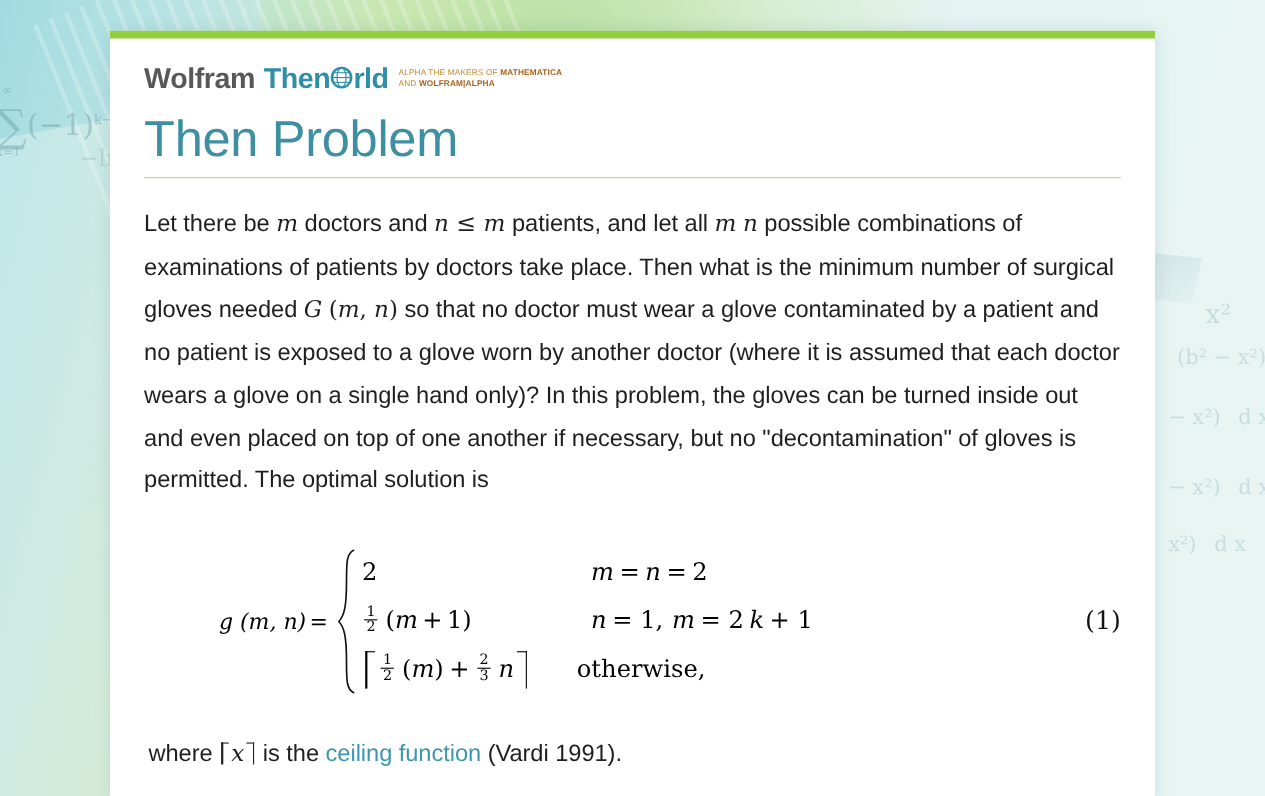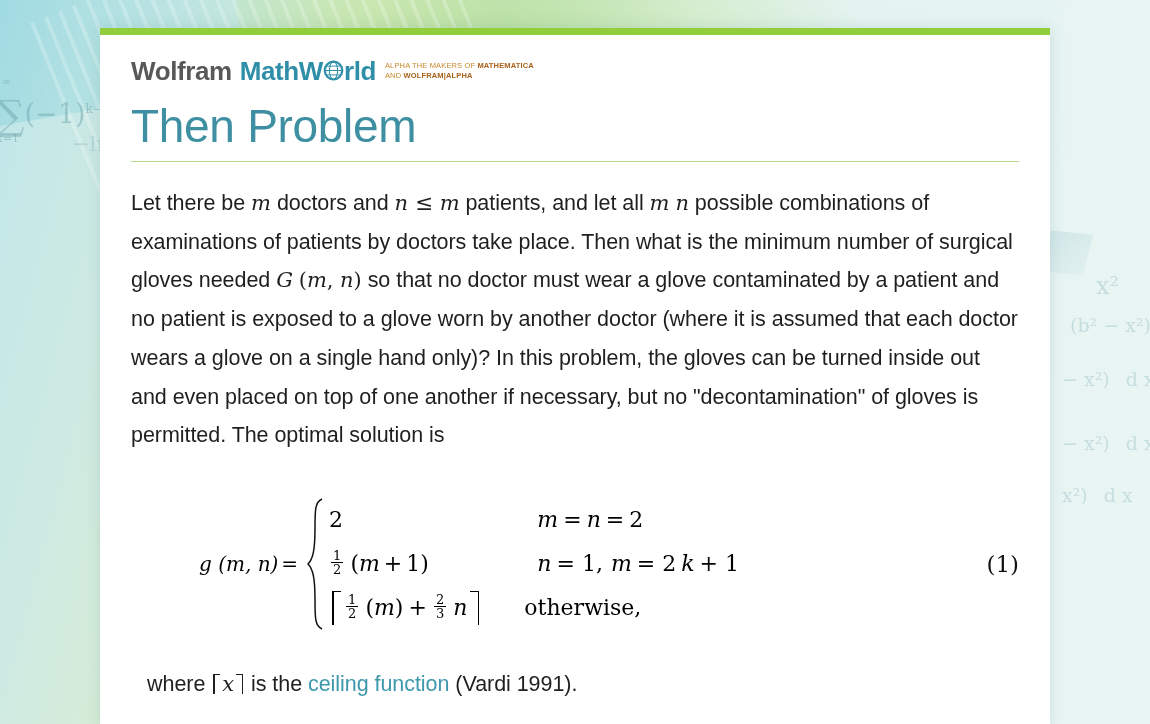--- a/index.html
+++ b/index.html
@@ -314,21 +314,21 @@
     <span style="margin-left:10px;">d x</span>
   </div>
 </div>
 
 <div id="content-card">
   <div id="card-inner">
 
     <div id="brand-row">
       <span class="brand-wolfram">Wolfram</span>
       <span class="brand-mathworld">
-        <span>MathW</span>
+        <span>Then</span>
         <span class="globe-icon">
           <svg width="21" height="21" viewBox="0 0 22 22" aria-hidden="true">
             <circle cx="11" cy="11" r="9.3" fill="none" stroke="#2f8fa8" stroke-width="2.1"></circle>
             <ellipse cx="11" cy="11" rx="4.3" ry="9.3" fill="none" stroke="#2f8fa8" stroke-width="1.1"></ellipse>
             <line x1="1.7" y1="11" x2="20.3" y2="11" stroke="#2f8fa8" stroke-width="1.1"></line>
             <path d="M3.2 6.4 H18.8" stroke="#2f8fa8" stroke-width="1" fill="none"></path>
             <path d="M3.2 15.6 H18.8" stroke="#2f8fa8" stroke-width="1" fill="none"></path>
             <ellipse cx="11" cy="11" rx="8.2" ry="9.3" fill="none" stroke="#2f8fa8" stroke-width=".7"></ellipse>
           </svg>
         </span>
@@ -409,16 +409,16 @@
           <span class="cell cond otherwise">
             <span>otherwise,</span>
           </span>
 
         </span>
       </div>
 
       <span id="equation-number">(1)</span>
     </div>
 
-    <p class="para" style="margin:16px;"><span>where </span><span class="ceil-inline l"></span><span class="mi">x</span><span class="ceil-inline r"></span><span> is the </span><a class="mwlink" href="#">ceiling function</a><span> (Vardi 1991).</span></p>
+    <p class="para" style="margin:4px;"><span>where </span><span class="ceil-inline l"></span><span class="mi">x</span><span class="ceil-inline r"></span><span> is the </span><a class="mwlink" href="#">ceiling function</a><span> (Vardi 1991).</span></p>
 
   </div>
 </div>
 
 </body></html>

